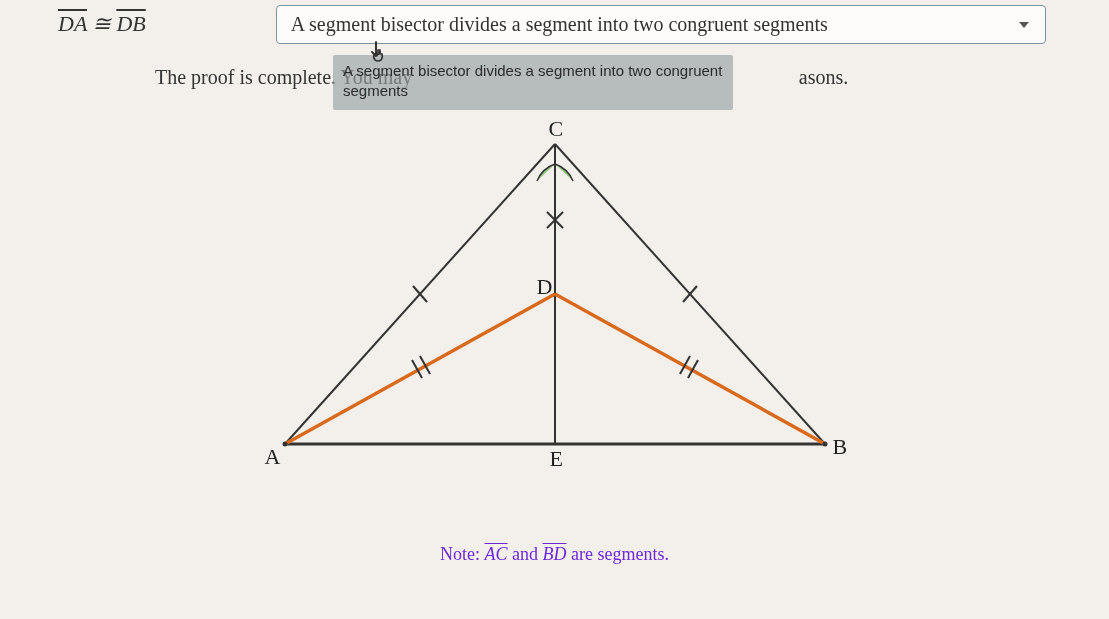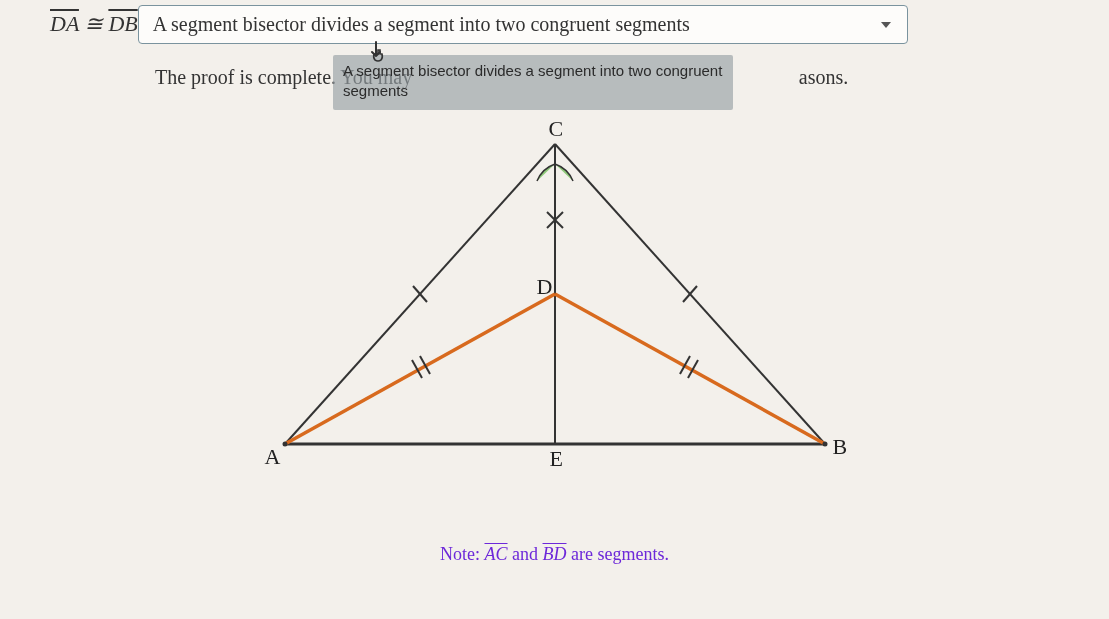--- a/index.html
+++ b/index.html
@@ -8,20 +8,22 @@
     height: 619px;
     font-family: Georgia, 'Times New Roman', serif;
     background: #f3f0eb;
     position: relative;
     overflow: hidden;
   }
   .top-row {
     display: flex;
     align-items: flex-start;
     padding: 5px 0 0 50px;
+    gap: 130px;
+    margin-left: 8px;
   }
   .statement {
     font-size: 22px;
     color: #333;
     padding-top: 6px;
     font-style: italic;
     font-family: 'Times New Roman', serif;
   }
   .overline { text-decoration: overline; }
   .reason-select {

